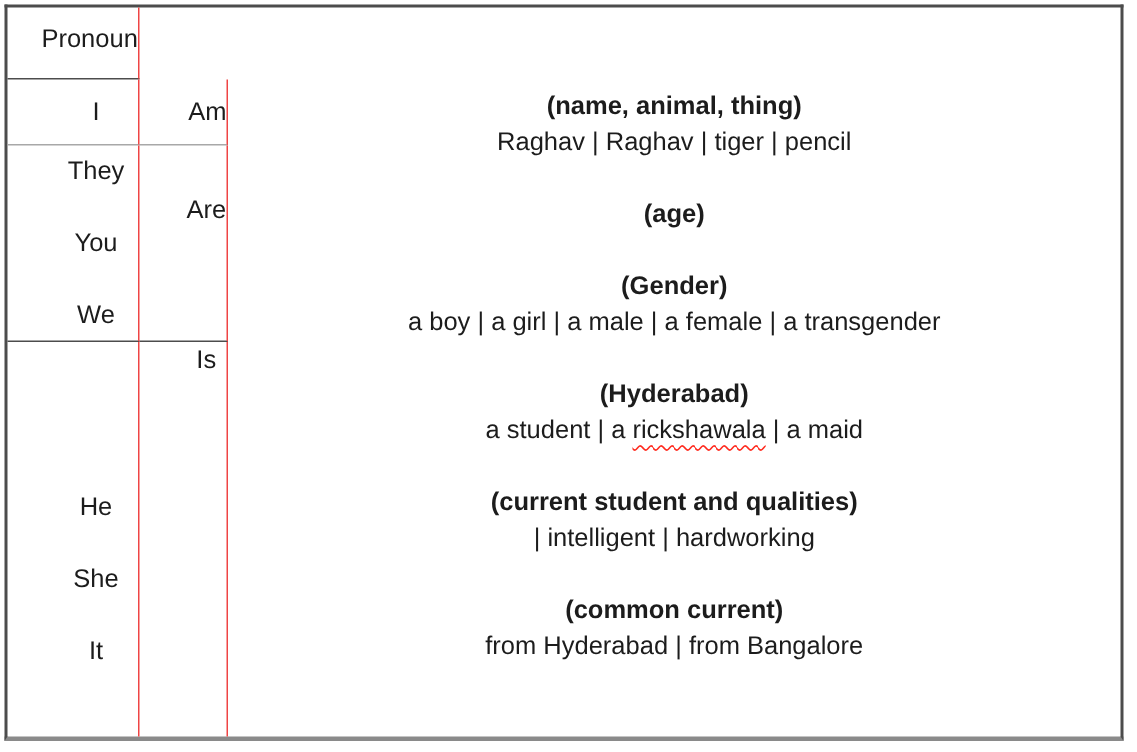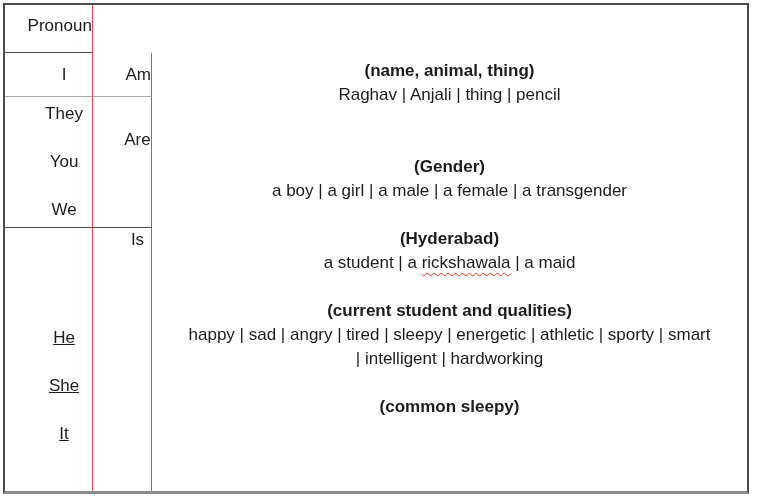--- a/index.html
+++ b/index.html
@@ -35,21 +35,21 @@
     overflow: hidden;
   }
   .b-right  { border-right: 1px solid #ef4444; padding-left: 31px; }
   .b-bottom { border-bottom: 1px solid #4c4c4c; }
   .b-bottom-light { border-bottom: 1px solid #a8a8a8; }
 
   .header-cell { padding-bottom: 6px; }
 
   .cell-tyw { justify-content: center; gap: 24px; }
   .cell-are { justify-content: flex-start; padding-top: 31px; }
-  .cell-hsi { justify-content: flex-start; padding-top: 98px; gap: 24px; text-decoration: underline; }
+  .cell-hsi { justify-content: flex-start; padding-top: 98px; gap: 24px; }
   .cell-is  { justify-content: flex-start; }
 
   .content-cell {
     grid-column: 3;
     grid-row: 2 / 5;
     display: flex;
     flex-direction: column;
     align-items: flex-end;
     padding: 6px 8px 0 8px;
     text-align: center;
@@ -97,35 +97,36 @@
       <span>She</span>
       <span>It</span>
     </div>
     <div class="cell cell-is b-right" style="grid-column:2; grid-row:4;">
       <span>Is</span>
     </div>
 
     <div class="content-cell">
 
       <div class="group-heading">(name, animal, thing)</div>
-      <div class="group-line">Raghav | Anjali | thing | pencil</div>
+      <div class="group-line">Raghav | Raghav | tiger | pencil</div>
       <div class="spacer"></div>
 
+      <div class="group-heading">(age)</div>
       <div class="spacer"></div>
 
       <div class="group-heading">(Gender)</div>
       <div class="group-line">a boy | a girl | a male | a female | a transgender</div>
       <div class="spacer"></div>
 
       <div class="group-heading">(Hyderabad)</div>
       <div class="group-line"><span>a student | a </span><span class="misspelled">rickshawala</span><span> | a maid</span></div>
       <div class="spacer"></div>
 
       <div class="group-heading">(current student and qualities)</div>
-      <div class="group-line">happy | sad | angry | tired | sleepy | energetic | athletic | sporty | smart</div>
       <div class="group-line">| intelligent | hardworking</div>
       <div class="spacer"></div>
 
-      <div class="group-heading">(common sleepy)</div>
+      <div class="group-heading">(common current)</div>
+      <div class="group-line">from Hyderabad | from Bangalore</div>
 
     </div>
   </div>
 </div>
 
 </body></html>

